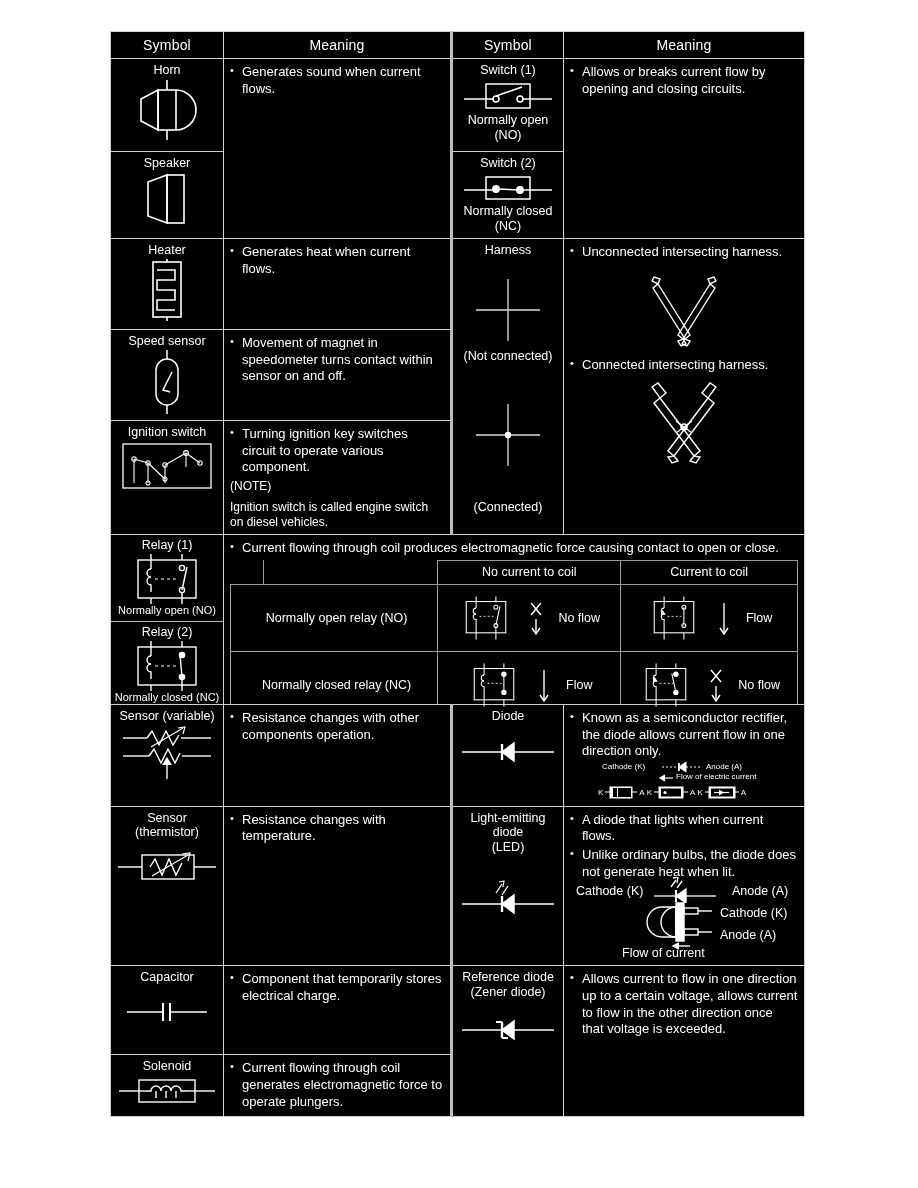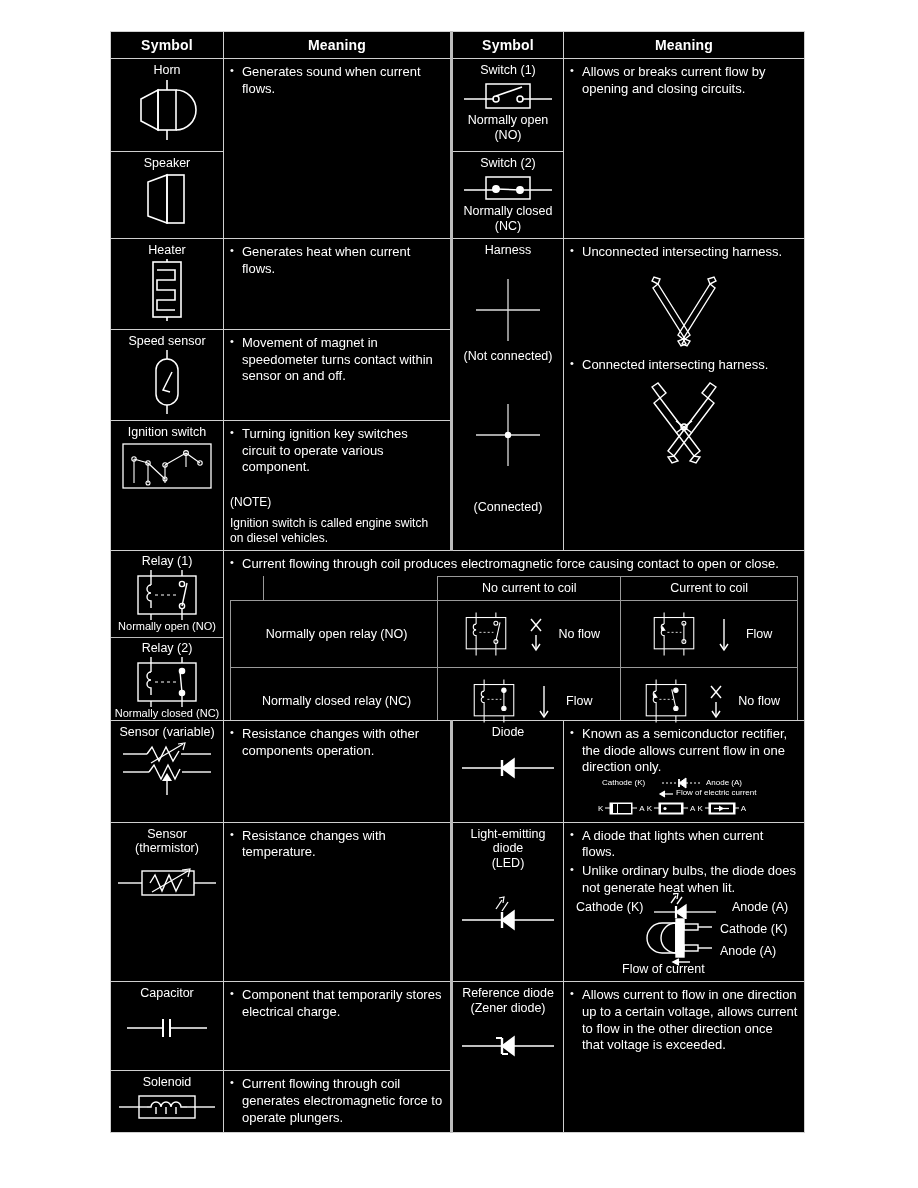--- a/index.html
+++ b/index.html
@@ -2,29 +2,29 @@
 <html><head>
 <meta charset="utf-8">
 <style>
   html,body{margin:0;padding:0;background:#ffffff;}
   body{width:918px;height:1188px;font-family:"Liberation Sans",sans-serif;}
   .page{position:relative;width:918px;height:1188px;background:#fff;overflow:hidden;}
   .sheet{position:absolute;left:107px;top:28px;width:700px;height:946px;background:#000;
          border:3px solid #fff;box-sizing:border-box;}
   table{border-collapse:collapse;width:100%;height:100%;table-layout:fixed;}
   td,th{border:1px solid #cfcfcf;vertical-align:top;padding:0;color:#fff;background:#000;}
-  .hdr{height:26px;text-align:center;font-weight:bold;font-size:14px;vertical-align:middle;
+  .hdr{height:26px;text-align:center;font-weight:normal;font-size:14px;vertical-align:middle;
        letter-spacing:.2px;}
   .symcell{text-align:center;font-size:12.5px;padding-top:4px;}
   .symcell .lbl{display:block;line-height:1.15;}
   .meancell{font-size:13px;line-height:1.28;padding:5px 6px 4px 6px;}
   ul.b{list-style:none;margin:0;padding:0;}
   ul.b > li{position:relative;padding-left:12px;margin-bottom:2px;}
   ul.b > li:before{content:"\2022";position:absolute;left:0;top:-1px;font-size:11px;}
-  .note{margin-top:19px;font-size:12px;line-height:1.25;}
+  .note{margin-top:3px;font-size:12px;line-height:1.25;}
   .svgwrap{display:block;margin:2px auto 0 auto;}
   .sep-thick{border-left:3px solid #bdbdbd;}
   
   .relaytbl{border-collapse:collapse;width:100%;table-layout:fixed;margin-top:3px;}
   .relaytbl td{border:1px solid #9a9a9a;font-size:12.5px;text-align:center;vertical-align:middle;
                padding:2px 3px;}
   .relaytbl td.lab{text-align:center;padding-left:8px;}
   .relaytbl td.blank{border-top:none;border-left:none;}
   .rowflex{display:flex;align-items:center;justify-content:center;gap:15px;}
   .flowtxt{font-size:12.5px;white-space:nowrap;}

